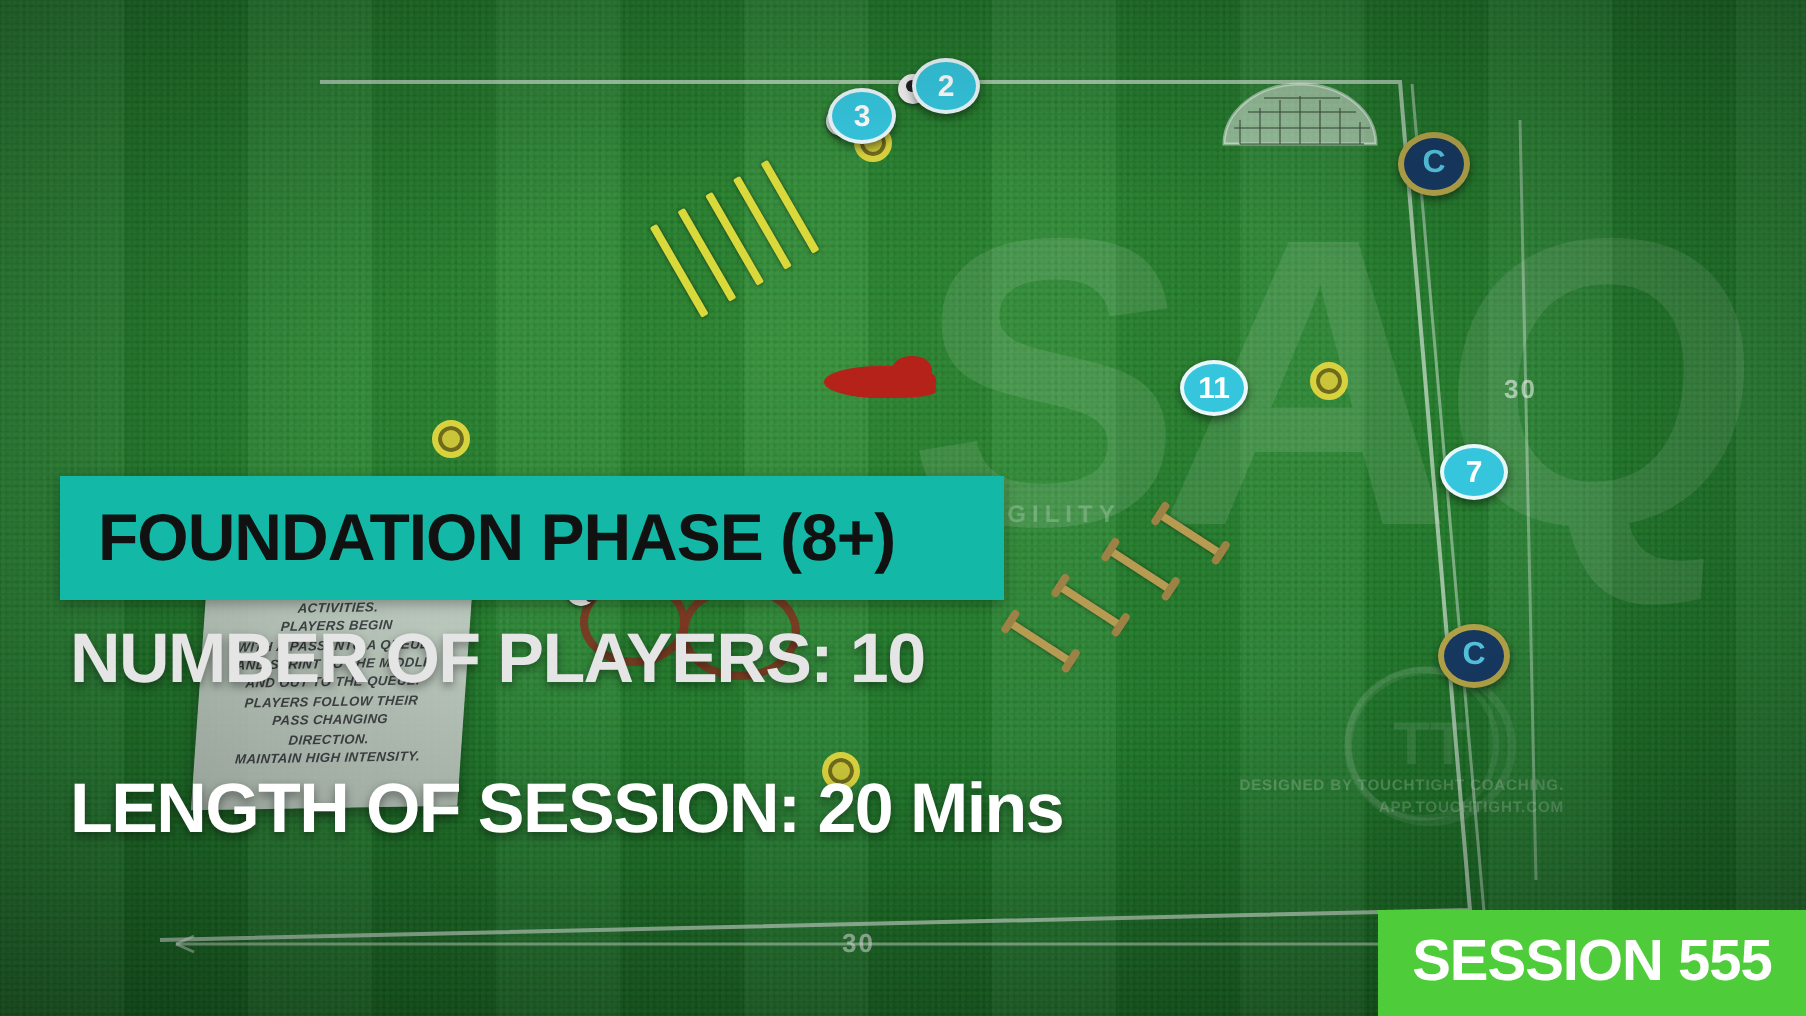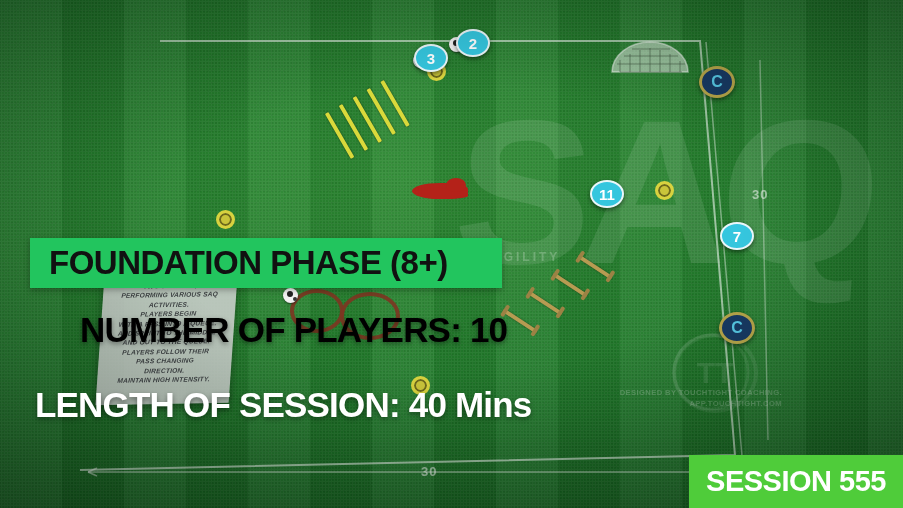--- a/index.html
+++ b/index.html
@@ -109,28 +109,28 @@
   
   .credit{position:absolute;left:600px;top:387px;width:182px;
     text-align:right;color:rgba(255,255,255,.22);
     font-size:7.6px;font-weight:bold;letter-spacing:.4px;line-height:11px;}
 
   
   .title{position:absolute;left:33px;top:112px;
     color:#fff;font-size:74px;font-weight:bold;letter-spacing:-2px;
     line-height:74px;white-space:nowrap;
     text-shadow:0 3px 6px rgba(0,0,0,.35);}
-  .phase-box{position:absolute;left:30px;top:238px;width:472px;height:50px;
-    background:#22c55e;display:flex;align-items:center;
+  .phase-box{position:absolute;left:30px;top:238px;width:472px;height:62px;
+    background:#14b8a6;display:flex;align-items:center;
     box-shadow:0 2px 6px rgba(0,0,0,.3);}
   .phase-box span{color:#111;font-size:33px;font-weight:bold;
     letter-spacing:-.5px;padding-left:19px;white-space:nowrap;}
   .line-players{position:absolute;left:35px;top:310px;
-    color:#000000;font-size:35px;font-weight:bold;letter-spacing:-.8px;
-    white-space:nowrap;text-shadow:0 2px 5px rgba(0,0,0,.4);margin-left:45px;}
+    color:#e5e5e5;font-size:35px;font-weight:bold;letter-spacing:-.8px;
+    white-space:nowrap;text-shadow:0 2px 5px rgba(0,0,0,.4);}
   .line-length{position:absolute;left:35px;top:385px;
     color:#fff;font-size:35px;font-weight:bold;letter-spacing:-.8px;
     white-space:nowrap;text-shadow:0 2px 5px rgba(0,0,0,.4);}
 
   
   .badge{position:absolute;left:689px;top:455px;width:214px;height:53px;
     background:#4fcc3a;display:flex;align-items:center;justify-content:center;}
   .badge span{color:#fff;font-size:29px;font-weight:bold;letter-spacing:-.5px;}
 </style>
 </head>
@@ -257,19 +257,19 @@
   </div>
 
   <div class="vignette"></div>
 
 
   <div class="phase-box">
     <span>FOUNDATION  PHASE (8+)</span>
   </div>
 
   <div class="line-players">NUMBER OF PLAYERS: 10</div>
-  <div class="line-length">LENGTH OF SESSION: 40 Mins</div>
+  <div class="line-length">LENGTH OF SESSION: 20 Mins</div>
 
   <div class="badge">
     <span>SESSION 555</span>
   </div>
 
 </div>
 
 </body></html>

